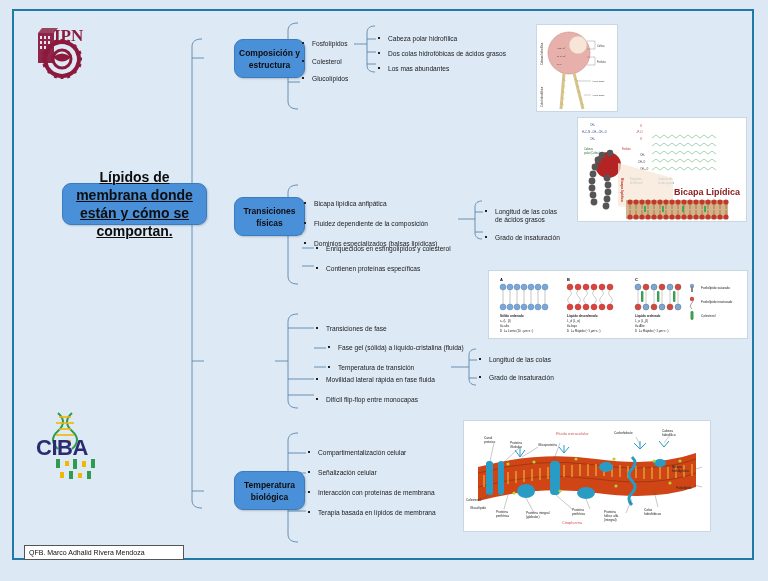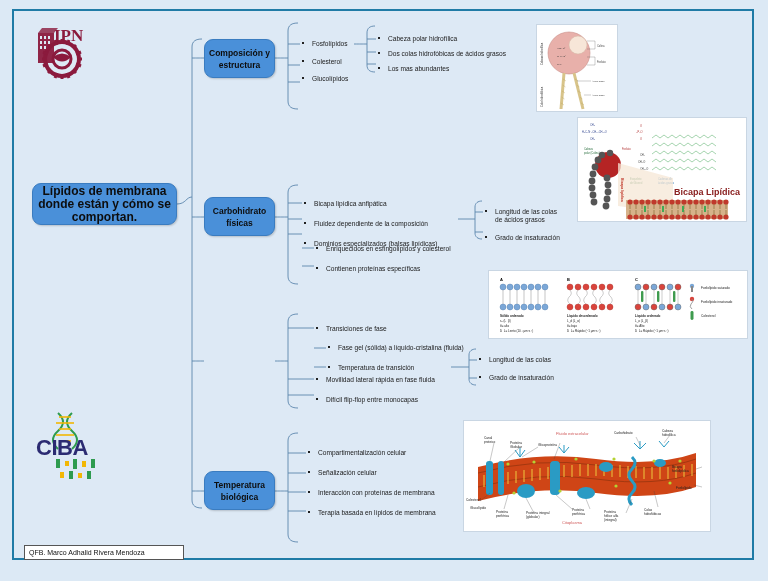--- a/index.html
+++ b/index.html
@@ -28,22 +28,23 @@
     border-radius:9px;
     color:#0d0d0d;
     font-weight:bold;
     font-size:8.5px;
     line-height:12px;
     display:flex;align-items:center;justify-content:center;
     text-align:center;
     box-shadow:1px 1px 2px rgba(0,0,0,.18);
     box-sizing:border-box;
     padding:2px 4px;
+    margin-left:30px;
   }
-  .node.root{font-size:12px;line-height:13px;}
+  .node.root{font-size:14px;line-height:18px;text-decoration:underline;}
 
   
   .lst{position:absolute;font-size:6.6px;line-height:8px;color:#1a1a1a;}
   .lst .li{position:relative;padding-left:12px;margin-bottom:9.5px;}
   .lst .li:before{
     content:"";position:absolute;left:2px;top:2.1px;
     width:2.4px;height:2.4px;background:#222;
   }
   .lst.tight .li{margin-bottom:7px;}
   .lst.wide .li{margin-bottom:12px;}
@@ -422,21 +423,21 @@
         <g fill="#3faa55">
           <rect x="66" y="88" width="2" height="6"></rect>
             <rect x="84" y="88" width="2" height="6"></rect>
           <rect x="104" y="88" width="2" height="6"></rect>
             <rect x="126" y="88" width="2" height="6"></rect>
         </g>
       </g>
     </svg>
   </div>
 
-  <div class="node" style="left:190px;top:186px;width:71px;height:39px;">Carbohidrato físicas</div>
+  <div class="node" style="left:190px;top:186px;width:71px;height:39px;">Transiciones físicas</div>
 
   <div class="lst wide" style="left:288px;top:189px;width:158px;">
     <div class="li">Bicapa lipídica anfipática</div>
     <div class="li">Fluidez dependiente de la composición</div>
     <div class="li">Dominios especializados (balsas lipídicas)</div>
   </div>
 
   <div class="lst wide" style="left:300px;top:234px;width:180px;">
     <div class="li">Enriquecidos en esfingolípidos y colesterol</div>
     <div class="li">Contienen proteínas específicas</div>

